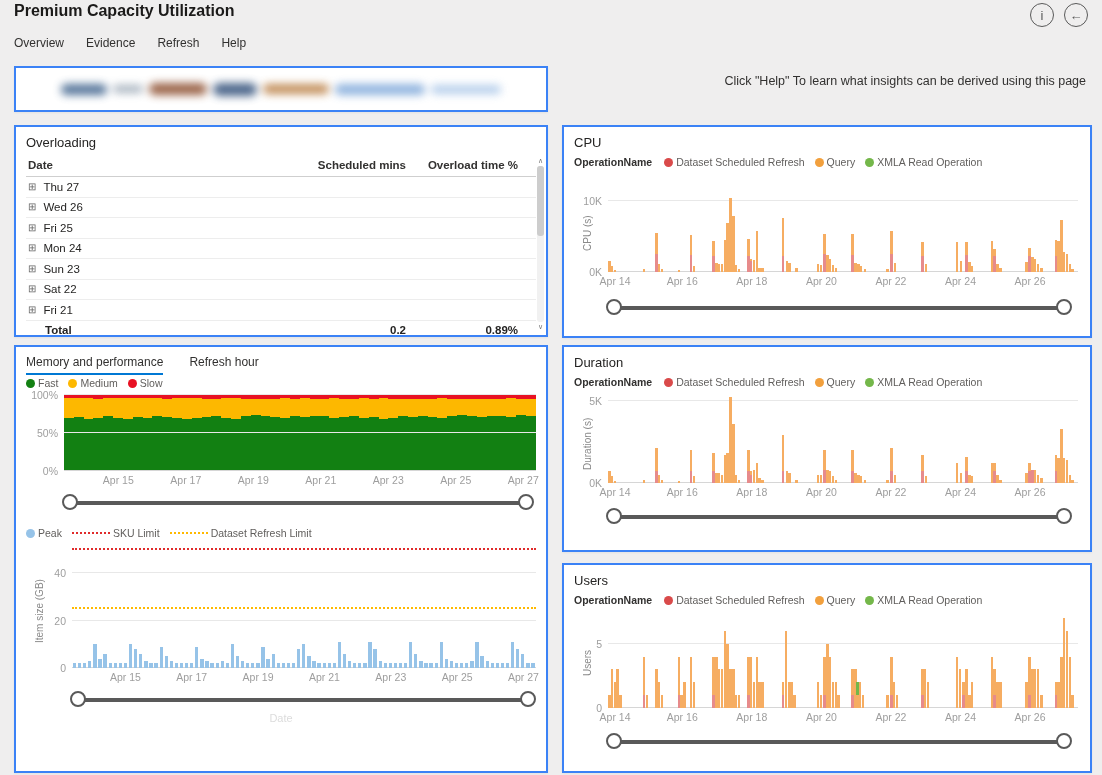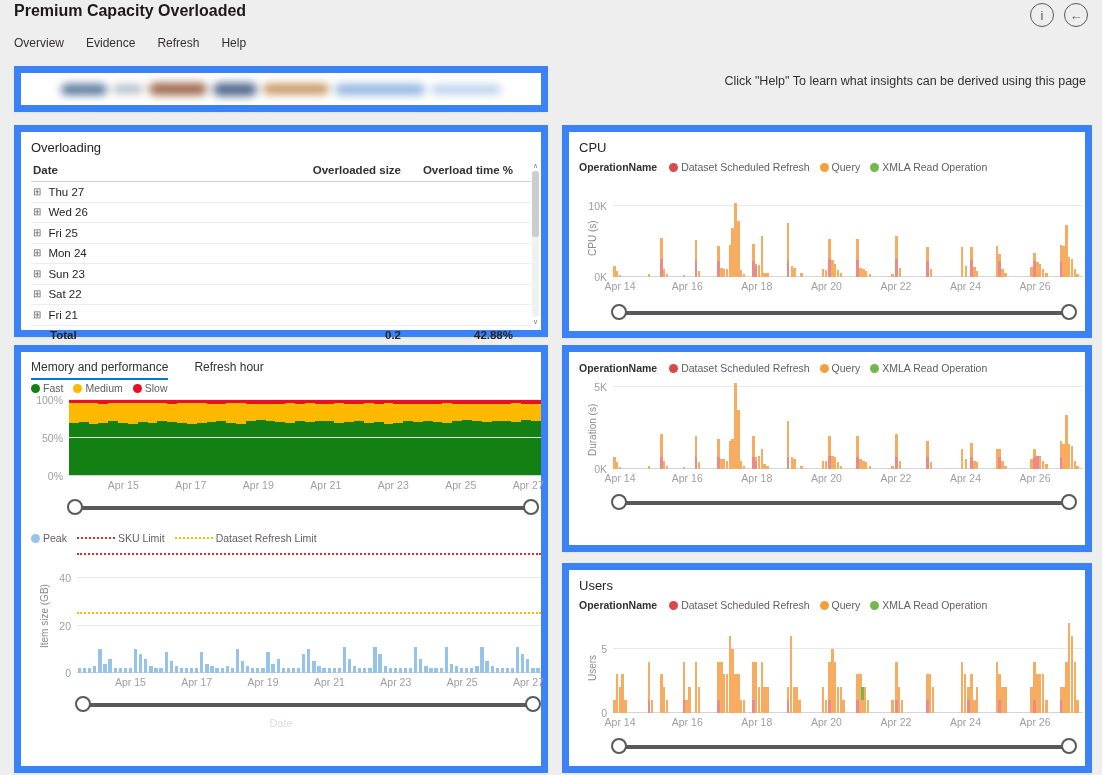--- a/index.html
+++ b/index.html
@@ -2,21 +2,21 @@
 <html><head>
 <meta charset="utf-8">
 <style>
   html,body{margin:0;padding:0;}
   body{
     width:1102px;height:775px;position:relative;overflow:hidden;
     background:#efeeee;
     font-family:"Liberation Sans", sans-serif;
     color:#252423;
   }
-  .card{position:absolute;background:#fff;border:7px solid #3b82f6;box-shadow:0 1px 2px rgba(0,0,0,.05);box-sizing:border-box;}
+  .card{position:absolute;background:#fff;border:2px solid #3b82f6;box-shadow:0 1px 2px rgba(0,0,0,.05);box-sizing:border-box;}
 
   
   .page-title{position:absolute;left:14px;top:2px;font-size:16px;font-weight:700;color:#1b1a19;margin:0;}
   .hdr-icons{position:absolute;right:14px;top:3px;display:flex;gap:10px;}
   .circle-icon{width:22px;height:22px;border:1.6px solid #5a5a5a;border-radius:50%;display:flex;align-items:center;justify-content:center;font-size:13px;color:#5a5a5a;cursor:pointer;background:transparent;}
   .nav{position:absolute;left:14px;top:36px;display:flex;gap:22px;font-size:12px;color:#323130;}
   .nav span{cursor:pointer;}
   .help-note{position:absolute;right:16px;top:74px;font-size:12.5px;color:#323130;}
 
   
@@ -78,21 +78,21 @@
 
   
   .cpu-card{left:562px;top:125px;width:530px;height:213px;padding:8px 10px;}
   .dur-card{left:562px;top:345px;width:530px;height:207px;padding:8px 10px;}
   .usr-card{left:562px;top:563px;width:530px;height:210px;padding:8px 10px;}
   .rtitle{font-size:13px;font-weight:400;margin:0 0 6px 0;color:#252423;}
 </style>
 </head>
 <body>
 
-<h1 class="page-title">Premium Capacity Overloaded</h1>
+<h1 class="page-title">Premium Capacity Utilization</h1>
 <div class="hdr-icons">
   <div class="circle-icon">i</div>
   <div class="circle-icon">←</div>
 </div>
 <nav class="nav" id="nav">
     <span>Overview</span>
     <span>Evidence</span>
     <span>Refresh</span>
     <span>Help</span>
   </nav>
@@ -108,21 +108,21 @@
     <span class="blob" style="width:70px;height:9px;background:#a9c6e8"></span>
   </div>
 </div>
 <div class="help-note">Click "Help" To learn what insights can be derived using this page</div>
 
 <div class="card ov-card">
   <h2 class="ov-title">Overloading</h2>
   <div class="tbl" id="ovTable">
       <div class="thead">
         <div class="c1">Date</div>
-        <div class="c2">Overloaded size</div>
+        <div class="c2">Scheduled mins</div>
         <div class="c3">Overload time %</div>
       </div>
       <div class="trow">
         <div class="c1">
           <span class="expand">⊞</span>
           <span>Thu 27</span>
         </div>
         <div class="c2"></div>
         <div class="c3"></div>
       </div>
@@ -170,21 +170,21 @@
         <div class="c1">
           <span class="expand">⊞</span>
           <span>Fri 21</span>
         </div>
         <div class="c2"></div>
         <div class="c3"></div>
       </div>
       <div class="trow total">
         <div class="c1">Total</div>
         <div class="c2">0.2</div>
-        <div class="c3">42.88%</div>
+        <div class="c3">0.89%</div>
       </div>
     </div>
 <div class="vscroll">
       <div class="arr">∧</div>
       <div class="track">
         <div class="thumb"></div>
       </div>
       <div class="arr">∨</div>
     </div>
   </div>
@@ -1048,20 +1048,21 @@
       </div>
     </div>
   <div class="slider" style="margin:10px 0 0 32px;width:466px;">
       <div class="strack"></div>
       <div class="shandle" style="left: 0px;"></div>
       <div class="shandle" style="right: 0px;"></div>
     </div>
 </div>
 
 <div class="card dur-card">
+  <h2 class="rtitle">Duration</h2>
   <div class="legend" id="legend3">
       <span class="lt">OperationName</span>
       <span class="li">
         <span class="dot" style="background: rgb(217, 74, 74);"></span>
         <span>Dataset Scheduled Refresh</span>
       </span>
       <span class="li">
         <span class="dot" style="background: rgb(242, 160, 61);"></span>
         <span>Query</span>
       </span>

